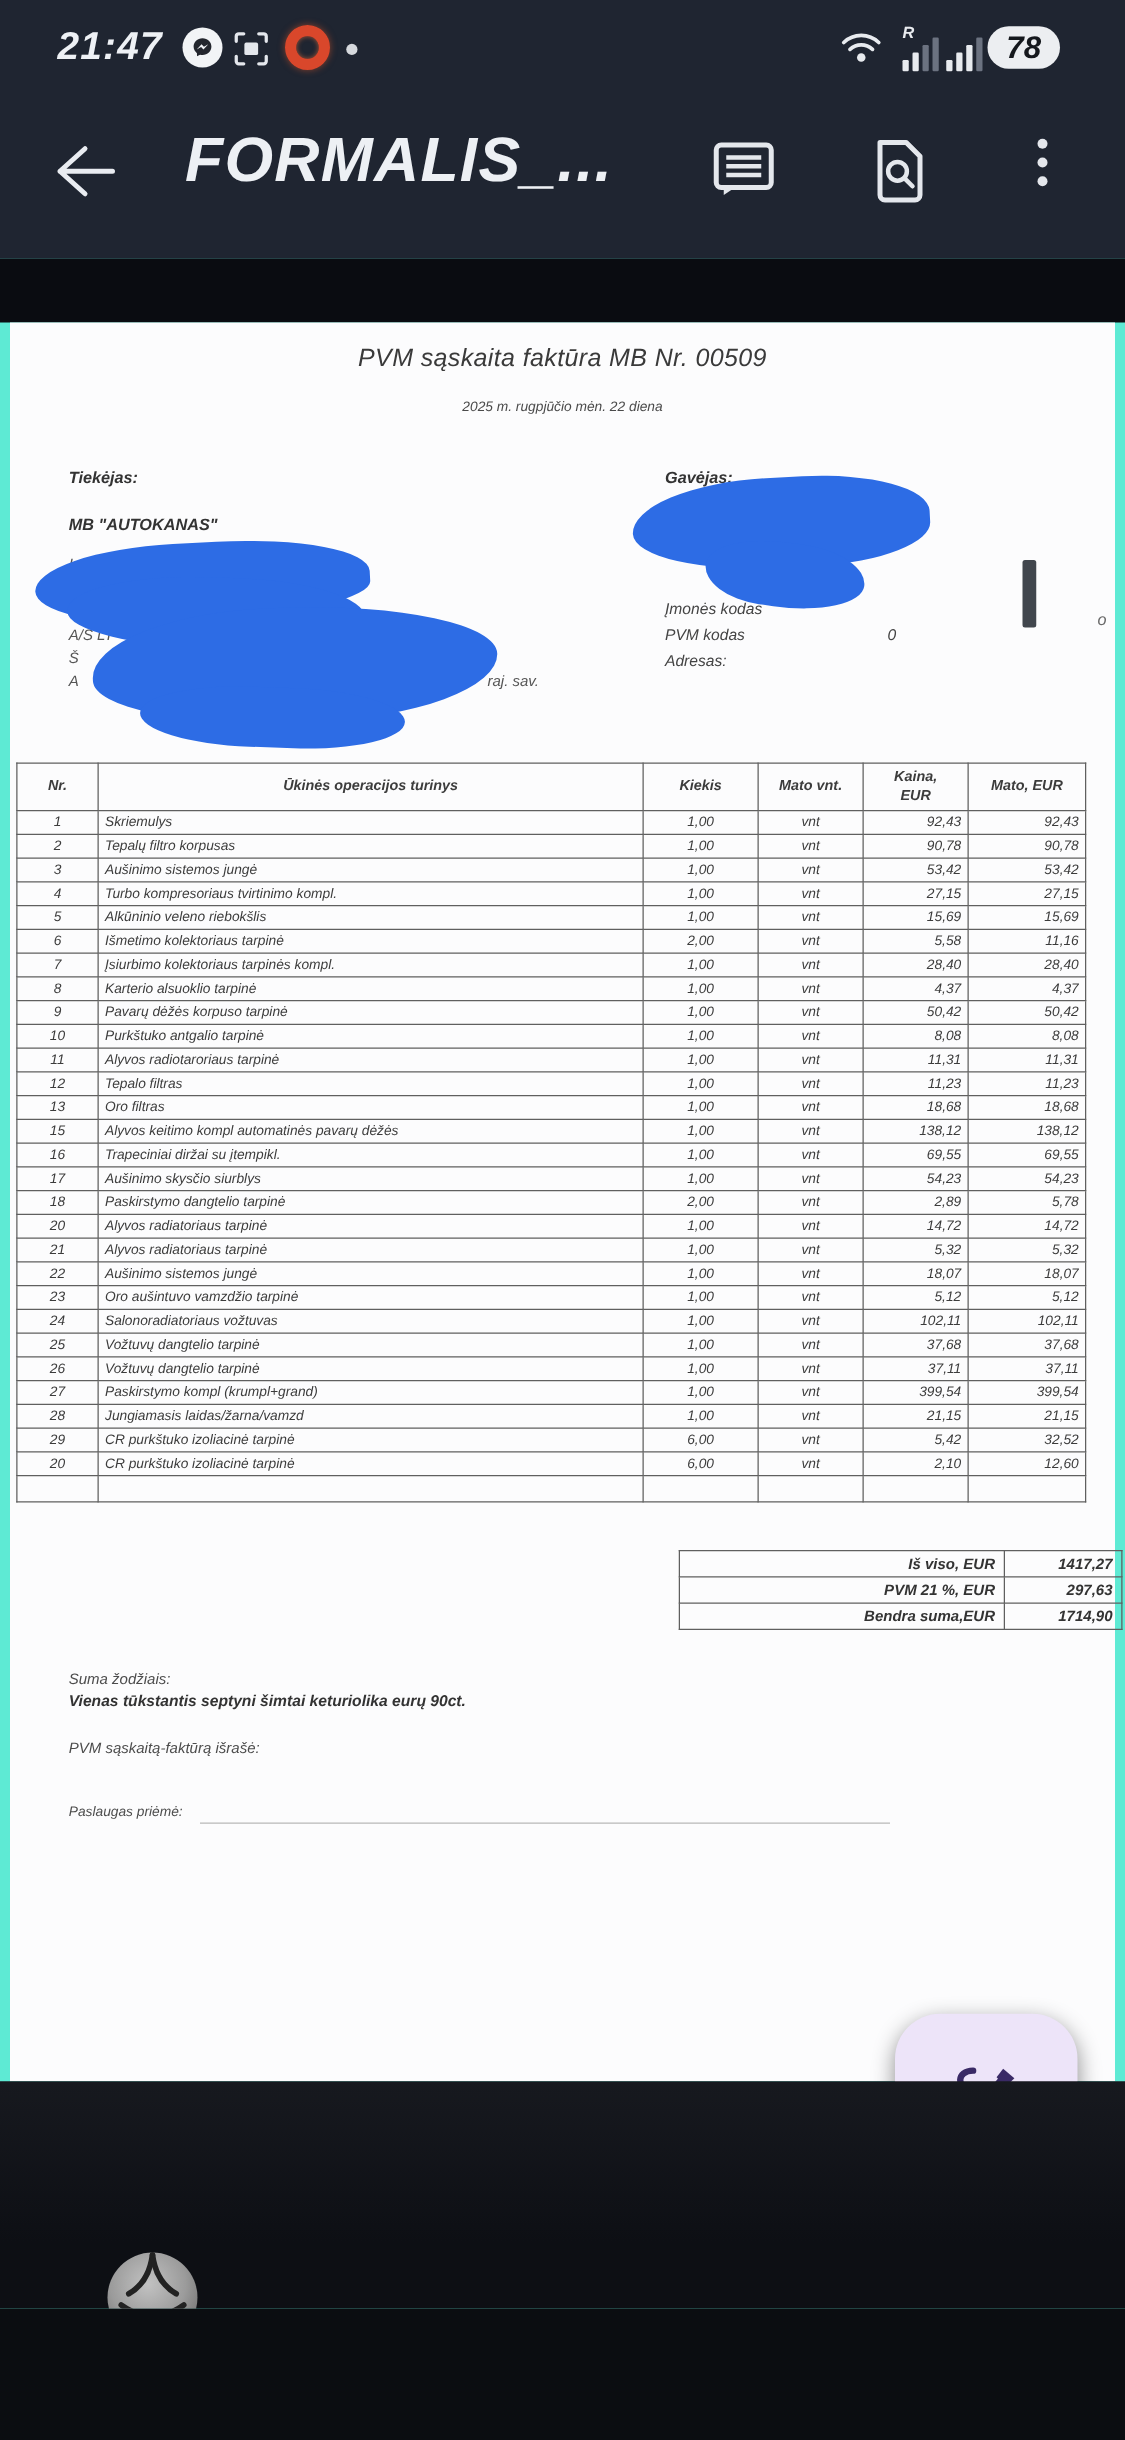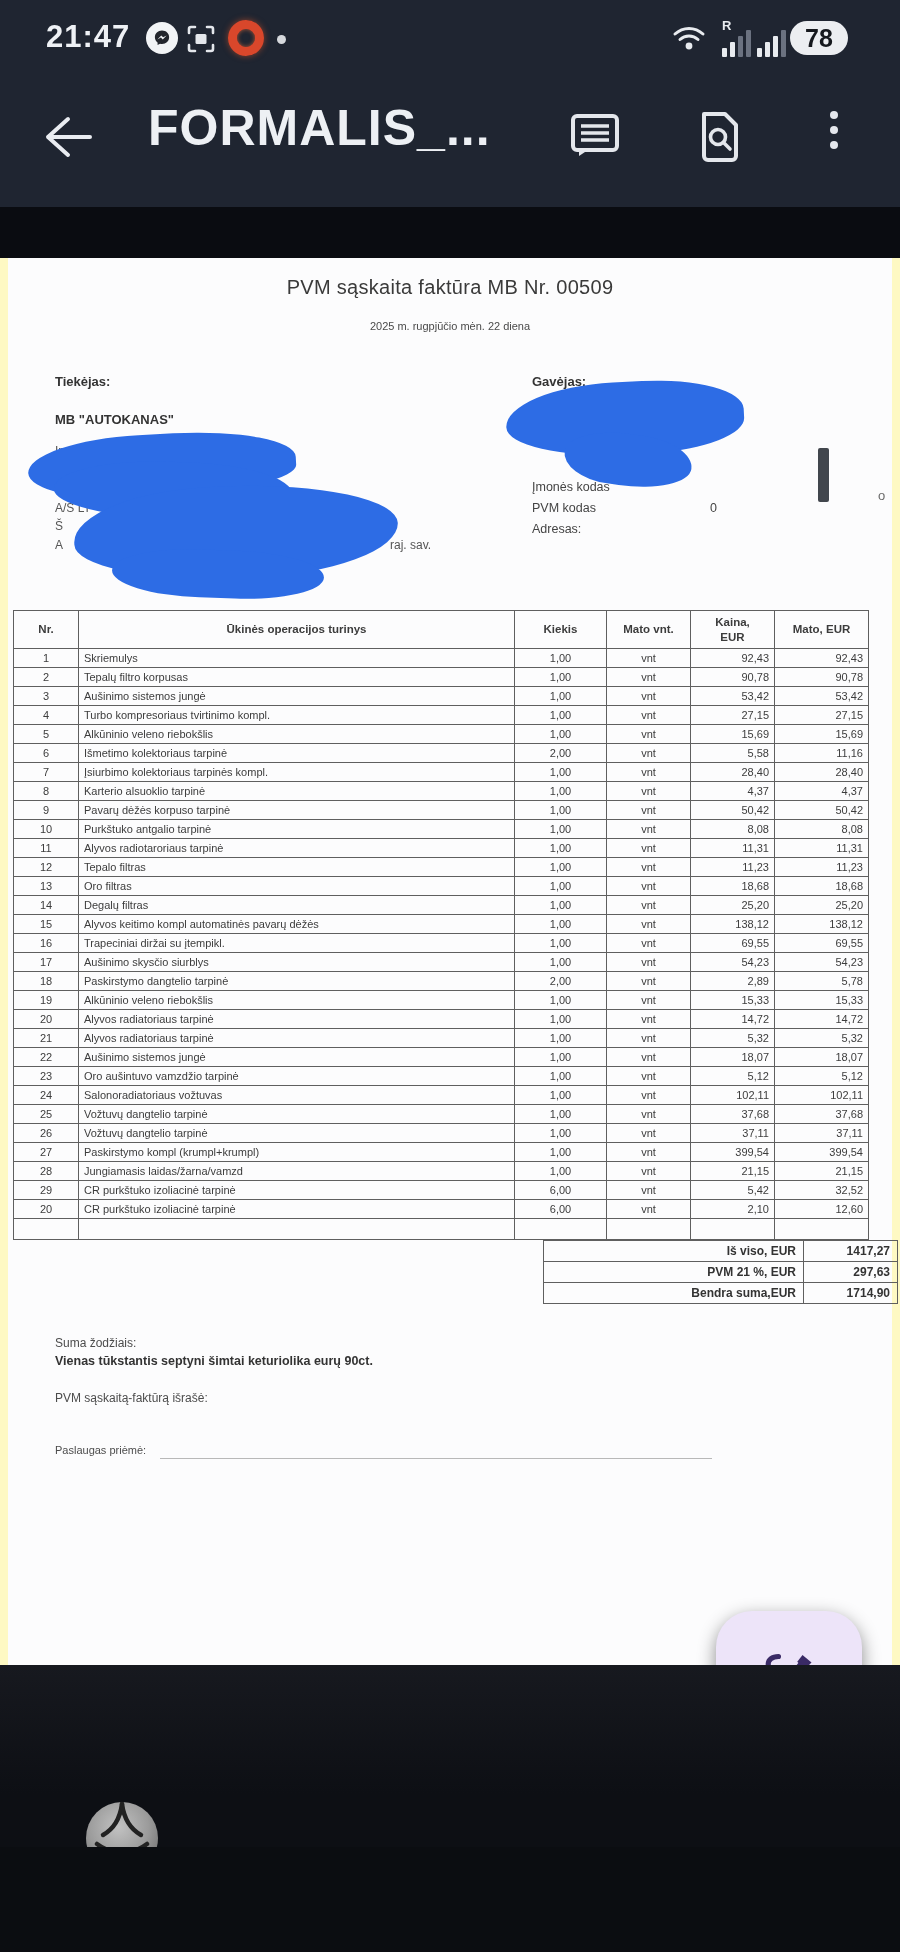--- a/index.html
+++ b/index.html
@@ -1,18 +1,18 @@
 <!DOCTYPE html>
 <html><head>
 <meta charset="utf-8">
 <style>
   * { margin:0; padding:0; box-sizing:border-box; }
   html,body { width:900px; }
   body { font-family:"Liberation Sans", sans-serif; background:#0b0d11; }
-  #screen { position:relative; width:900px; height:1847px; overflow:hidden; background:#fef9c3; }
+  #screen { position:relative; width:900px; height:1847px; overflow:hidden; background:#5eead4;font-style:italic; }
 
   
   .top-chrome { position:absolute; left:0; top:0; width:900px; height:207px; background:#1f2531; }
   .status-bar { position:absolute; left:0; top:0; width:900px; height:75px; }
   .sb-time { position:absolute; left:46px; top:19px; font-size:31px; font-weight:bold; color:#eef1f5; letter-spacing:1px; }
   .sb-ico { position:absolute; top:22px; }
   .msgr { left:146px; width:32px; height:32px; border-radius:50%; background:#f2f4f6; display:flex; align-items:center; justify-content:center; }
   .shot { left:186px; top:24px; }
   .ring { left:228px; width:36px; height:36px; top:20px; border-radius:50%; border:9px solid #d9472b; box-shadow:0 0 6px rgba(230,90,40,.55), inset 0 0 4px rgba(255,120,60,.6); }
   .sb-dot { left:277px; top:35px; width:9px; height:9px; border-radius:50%; background:#d6d9dd; }
@@ -312,28 +312,20 @@
           </tr>
           <tr>
             <td class="c-nr">13</td>
             <td class="c-desc">Oro filtras</td>
             <td class="c-qty">1,00</td>
             <td class="c-unit">vnt</td>
             <td class="c-price">18,68</td>
             <td class="c-sum">18,68</td>
           </tr>
           <tr>
-            <td class="c-nr">14</td>
-            <td class="c-desc">Degalų filtras</td>
-            <td class="c-qty">1,00</td>
-            <td class="c-unit">vnt</td>
-            <td class="c-price">25,20</td>
-            <td class="c-sum">25,20</td>
-          </tr>
-          <tr>
             <td class="c-nr">15</td>
             <td class="c-desc">Alyvos keitimo kompl automatinės pavarų dėžės</td>
             <td class="c-qty">1,00</td>
             <td class="c-unit">vnt</td>
             <td class="c-price">138,12</td>
             <td class="c-sum">138,12</td>
           </tr>
           <tr>
             <td class="c-nr">16</td>
             <td class="c-desc">Trapeciniai diržai su įtempikl.</td>
@@ -352,28 +344,20 @@
           </tr>
           <tr>
             <td class="c-nr">18</td>
             <td class="c-desc">Paskirstymo dangtelio tarpinė</td>
             <td class="c-qty">2,00</td>
             <td class="c-unit">vnt</td>
             <td class="c-price">2,89</td>
             <td class="c-sum">5,78</td>
           </tr>
           <tr>
-            <td class="c-nr">19</td>
-            <td class="c-desc">Alkūninio veleno riebokšlis</td>
-            <td class="c-qty">1,00</td>
-            <td class="c-unit">vnt</td>
-            <td class="c-price">15,33</td>
-            <td class="c-sum">15,33</td>
-          </tr>
-          <tr>
             <td class="c-nr">20</td>
             <td class="c-desc">Alyvos radiatoriaus tarpinė</td>
             <td class="c-qty">1,00</td>
             <td class="c-unit">vnt</td>
             <td class="c-price">14,72</td>
             <td class="c-sum">14,72</td>
           </tr>
           <tr>
             <td class="c-nr">21</td>
             <td class="c-desc">Alyvos radiatoriaus tarpinė</td>
@@ -417,21 +401,21 @@
           <tr>
             <td class="c-nr">26</td>
             <td class="c-desc">Vožtuvų dangtelio tarpinė</td>
             <td class="c-qty">1,00</td>
             <td class="c-unit">vnt</td>
             <td class="c-price">37,11</td>
             <td class="c-sum">37,11</td>
           </tr>
           <tr>
             <td class="c-nr">27</td>
-            <td class="c-desc">Paskirstymo kompl (krumpl+krumpl)</td>
+            <td class="c-desc">Paskirstymo kompl (krumpl+grand)</td>
             <td class="c-qty">1,00</td>
             <td class="c-unit">vnt</td>
             <td class="c-price">399,54</td>
             <td class="c-sum">399,54</td>
           </tr>
           <tr>
             <td class="c-nr">28</td>
             <td class="c-desc">Jungiamasis laidas/žarna/vamzd</td>
             <td class="c-qty">1,00</td>
             <td class="c-unit">vnt</td>

